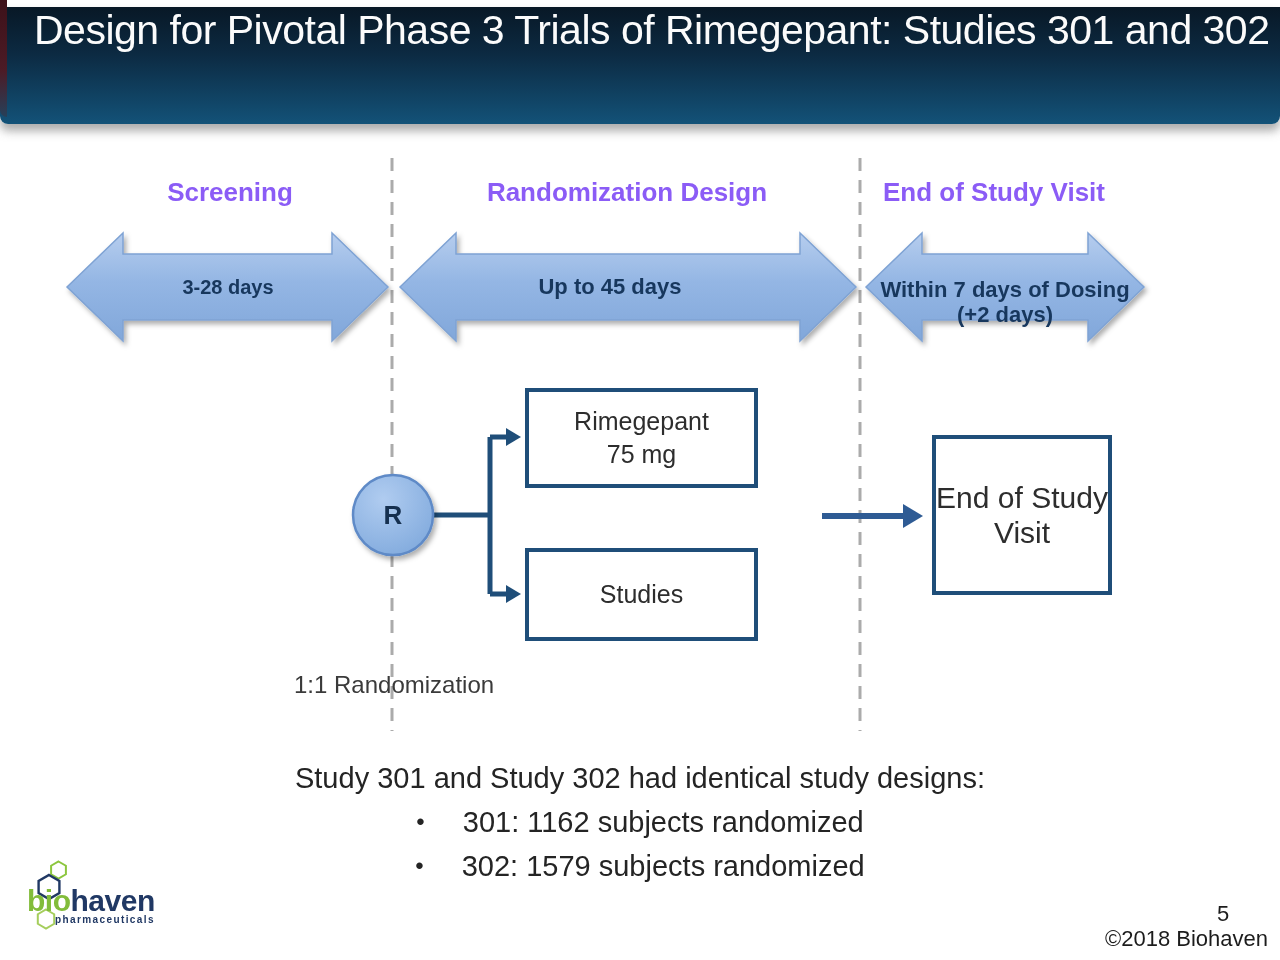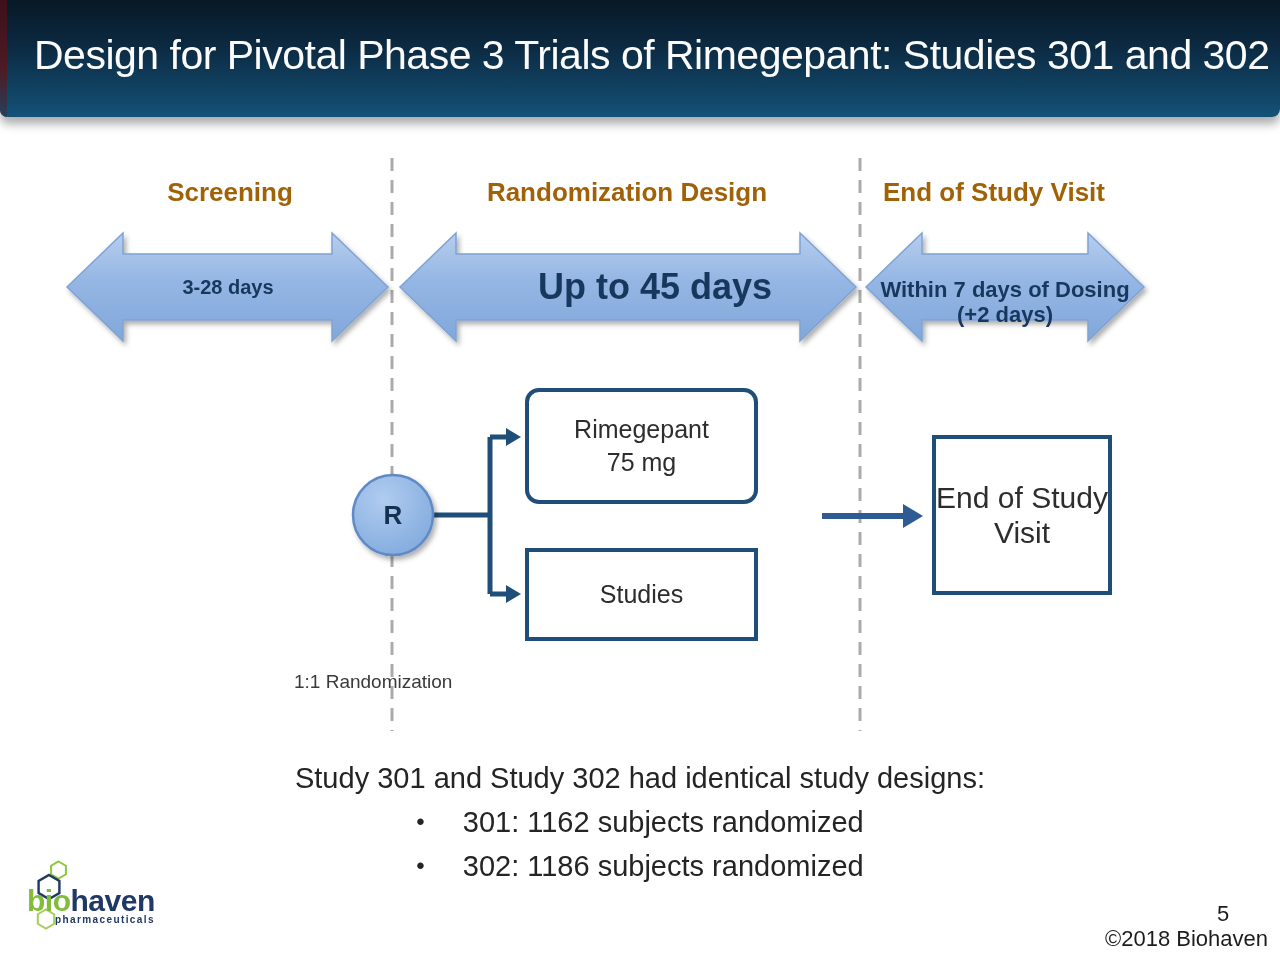--- a/index.html
+++ b/index.html
@@ -2,67 +2,67 @@
 <html><head>
 <meta charset="utf-8">
 <style>
   html,body { margin:0; padding:0; background:#fff; }
   .slide {
     position:relative; width:1280px; height:960px; background:#ffffff;
     overflow:hidden; font-family:"Liberation Sans", sans-serif;
   }
   
   .header {
-    position:absolute; left:0; top:0; width:1280px; height:117px;
+    position:absolute; left:0; top:7px; width:1280px; height:117px;
     background:linear-gradient(to bottom, #081826 0%, #0c2a42 40%, #135278 100%);
     border-radius:0 0 8px 8px;
     box-shadow:0 7px 10px rgba(105,105,105,0.55);
-    display:flex; align-items:center; box-sizing:border-box; padding:0 11px 6px 34px;
+    display:flex; box-sizing:border-box; padding:0 11px 6px 34px;
   }
   .header-accent {
     position:absolute; left:0; top:0; width:7px; height:117px;
     background:linear-gradient(to bottom, #3d1119, #4c1b26 60%, #274059);
     border-radius:0 0 0 8px;
   }
   .slide-title {
     color:#fbfbfb; font-size:41px; font-weight:400; letter-spacing:-0.5px;
     white-space:nowrap;
   }
   
   .phase-heading {
     position:absolute; top:176px; width:350px; text-align:center;
-    font-size:26px; font-weight:bold; color:#a16207; line-height:32px;
+    font-size:26px; font-weight:bold; color:#8b5cf6; line-height:32px;
   }
   .ph-1 { left:55px; }
   .ph-2 { left:452px; }
   .ph-3 { left:819px; }
   
   .diagram-svg { position:absolute; left:0; top:0; }
   
   .arrow-label {
     position:absolute; text-align:center; color:#17375d; font-weight:bold;
   }
   .al-1 { left:103px;  top:272px; width:250px; font-size:20px; line-height:30px; }
-  .al-2 { left:530px;  top:272px; width:250px; font-size:36px; line-height:30px; }
+  .al-2 { left:485px;  top:272px; width:250px; font-size:22px; line-height:30px; }
   .al-3 { left:880px;  top:277px; width:250px; font-size:22px; line-height:25px; }
   
   .flow-box {
     position:absolute; background:#ffffff; border:4px solid #1f4e79;
     display:flex; flex-direction:column; align-items:center; justify-content:center;
     color:#2d2d2d; text-align:center; box-sizing:border-box;
   }
-  .box-rimegepant { left:525px; top:388px; width:233px; height:116px; font-size:25px; line-height:33px;border-radius:14px; }
+  .box-rimegepant { left:525px; top:388px; width:233px; height:100px; font-size:25px; line-height:33px; }
   .box-placebo    { left:525px; top:548px; width:233px; height:93px;  font-size:25px; line-height:33px; }
   .box-endvisit   { left:932px; top:435px; width:180px; height:160px; font-size:30px; line-height:35px; }
   .r-label {
     position:absolute; left:373px; top:500px; width:40px; height:30px;
     text-align:center; font-size:26px; font-weight:bold; color:#16304f; line-height:30px;
   }
   .randomization-note {
-    position:absolute; left:294px; top:671px; font-size:19px; color:#3a3a3a;
+    position:absolute; left:294px; top:671px; font-size:24px; color:#3a3a3a;
   }
   
   .summary { position:absolute; left:0; top:757px; width:1280px; text-align:center; color:#242424; }
   .summary-heading { font-size:29px; line-height:43px; }
   .bullet-line { font-size:29px; line-height:43px; }
   .bullet-marker { display:inline-block; margin-right:38px; font-size:24px; vertical-align:2px; }
   
   .logo { position:absolute; left:20px; top:853px; width:150px; height:80px; }
   
   .page-number { position:absolute; left:1206px; top:901px; width:34px; text-align:center; font-size:22px; color:#1c1c1c; }
@@ -137,21 +137,21 @@
   </div>
 
   <div class="randomization-note">1:1 Randomization</div>
 
   <div class="summary">
     <div class="summary-heading">Study 301 and Study 302 had identical study designs:</div>
     <div class="bullet-line">
       <span class="bullet-marker">•</span><span>301: 1162 subjects randomized</span>
     </div>
     <div class="bullet-line">
-      <span class="bullet-marker">•</span><span>302: 1186 subjects randomized</span>
+      <span class="bullet-marker">•</span><span>302: 1579 subjects randomized</span>
     </div>
   </div>
 
   <svg class="logo" width="150" height="80" viewBox="0 0 150 80">
     <polygon points="38.5,8.5 45.9,12.75 45.9,21.25 38.5,25.5 31.1,21.25 31.1,12.75" fill="none" stroke="#8cc63e" stroke-width="2"></polygon>
     <polygon points="29,22 39.4,28 39.4,40 29,46 18.6,40 18.6,28" fill="none" stroke="#203864" stroke-width="2.4"></polygon>
     <polygon points="26,56.5 34.2,61.25 34.2,70.75 26,75.5 17.8,70.75 17.8,61.25" fill="none" stroke="#a5ce5c" stroke-width="2"></polygon>
     <text x="7" y="58" font-family="Liberation Sans, sans-serif" font-size="30" font-weight="bold" letter-spacing="-0.5"><tspan fill="#82bc3a">bio</tspan><tspan fill="#203864">haven</tspan></text>
     <text x="35" y="70" font-family="Liberation Sans, sans-serif" font-size="10" font-weight="bold" letter-spacing="1.4" fill="#203864">pharmaceuticals</text>
   </svg>

